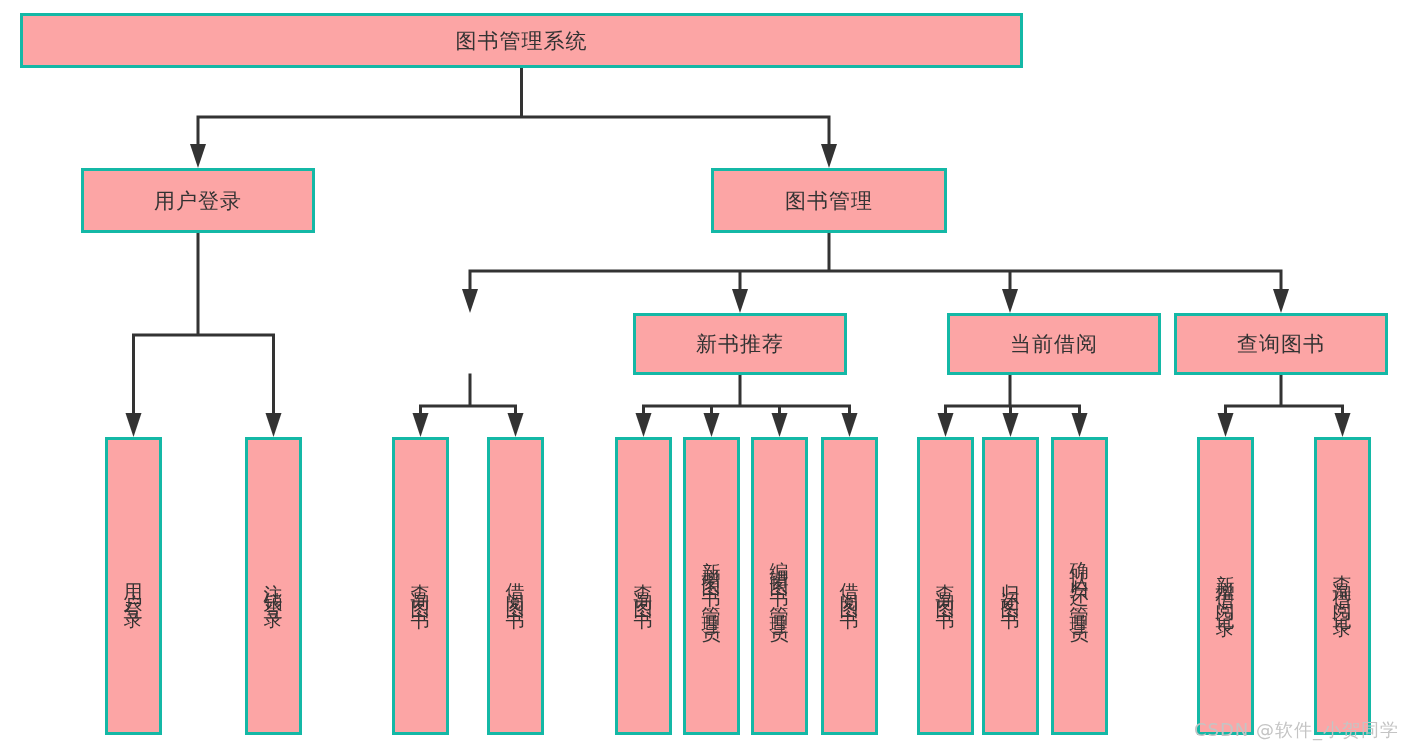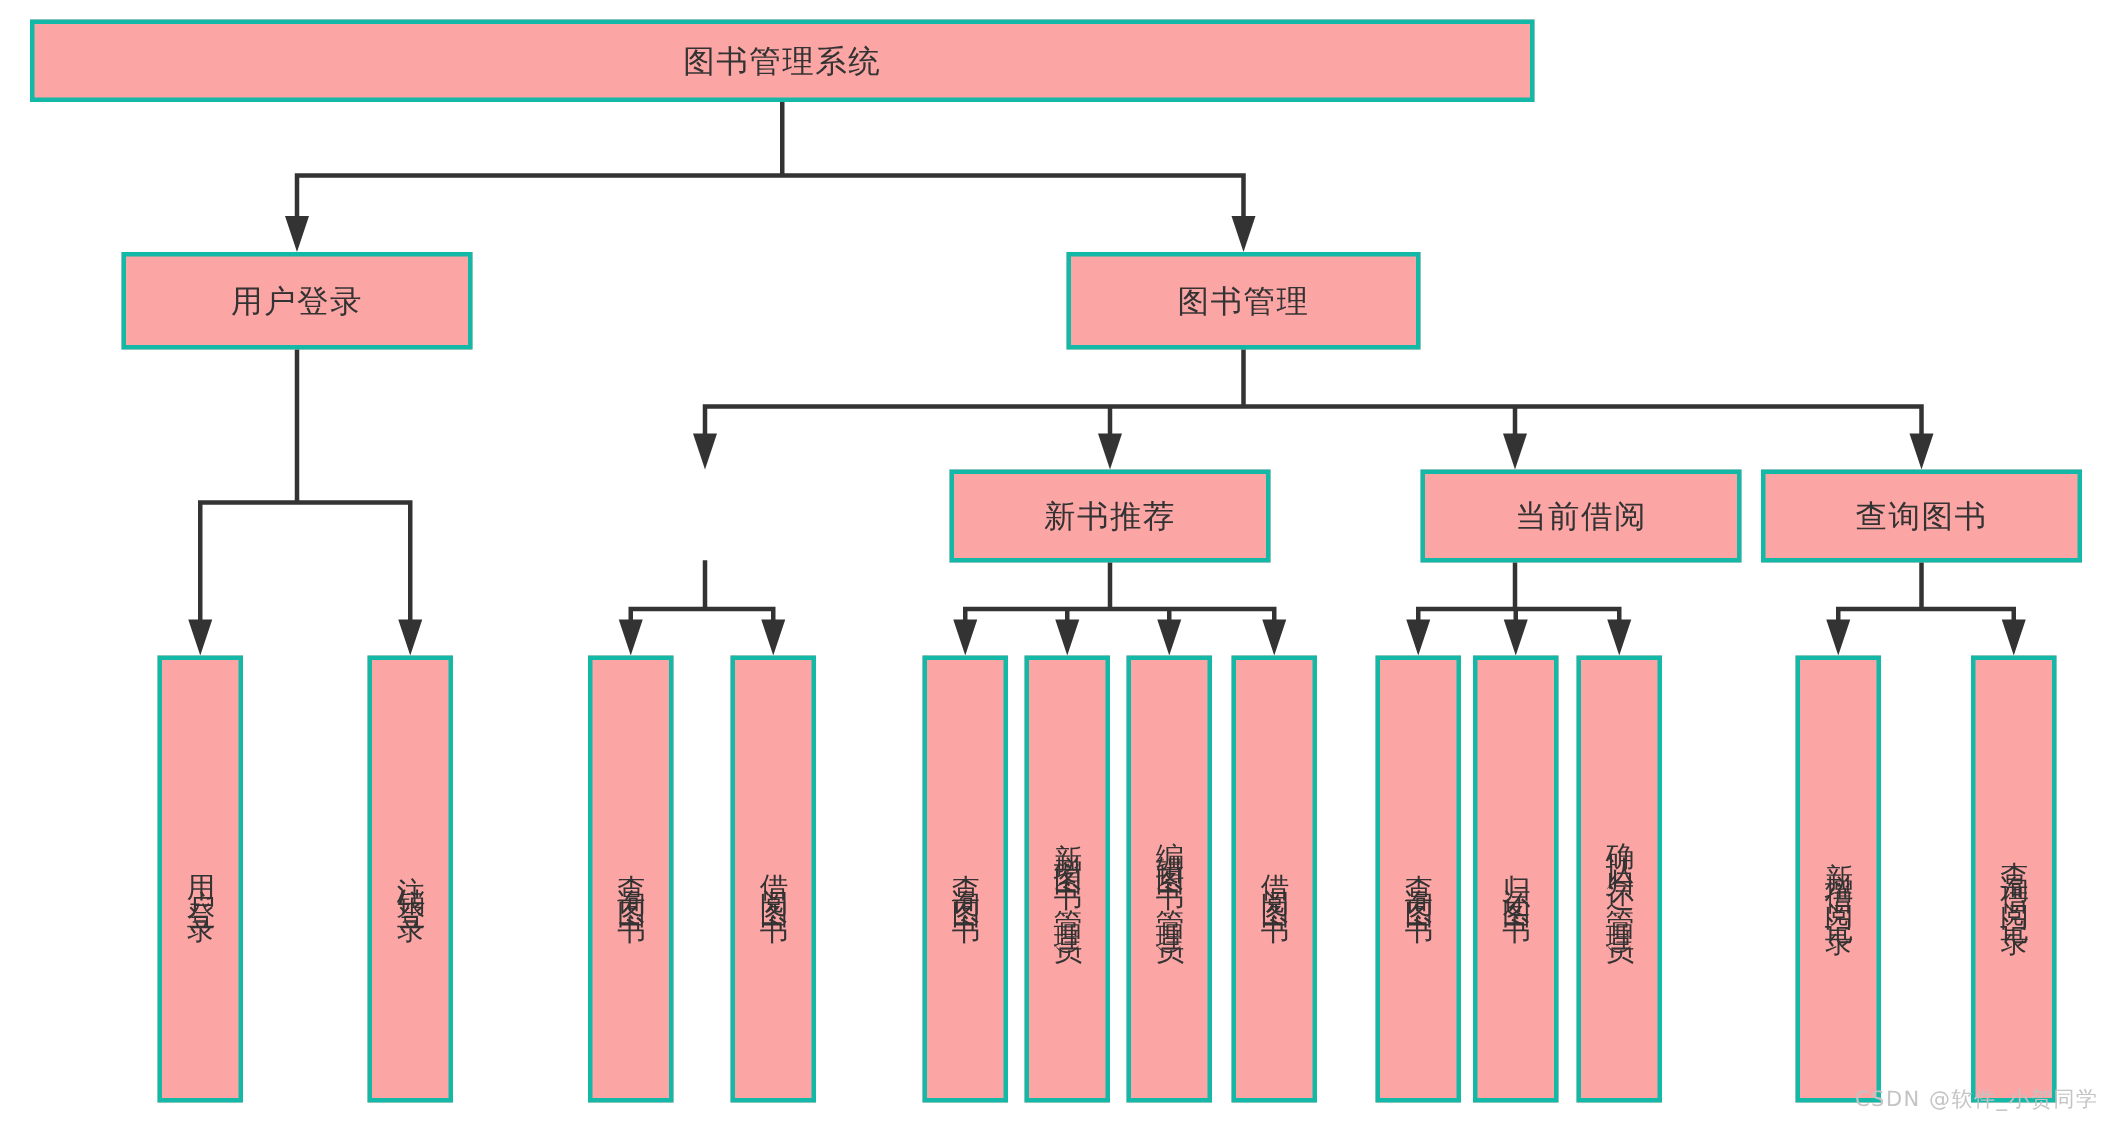--- a/index.html
+++ b/index.html
@@ -27,21 +27,21 @@
     writing-mode:vertical-rl;
     text-orientation:mixed;
     letter-spacing:9px;
     line-height:1;
     white-space:nowrap;
   }
   #watermark{
     position:absolute;
     right:6px;
     bottom:5px;
-    font-size:14px;
+    font-size:18px;
     letter-spacing:1px;
     color:#c4c4c4;
     z-index:5;
   }
 </style>
 </head>
 <body>
 
 <div id="canvas">
 

